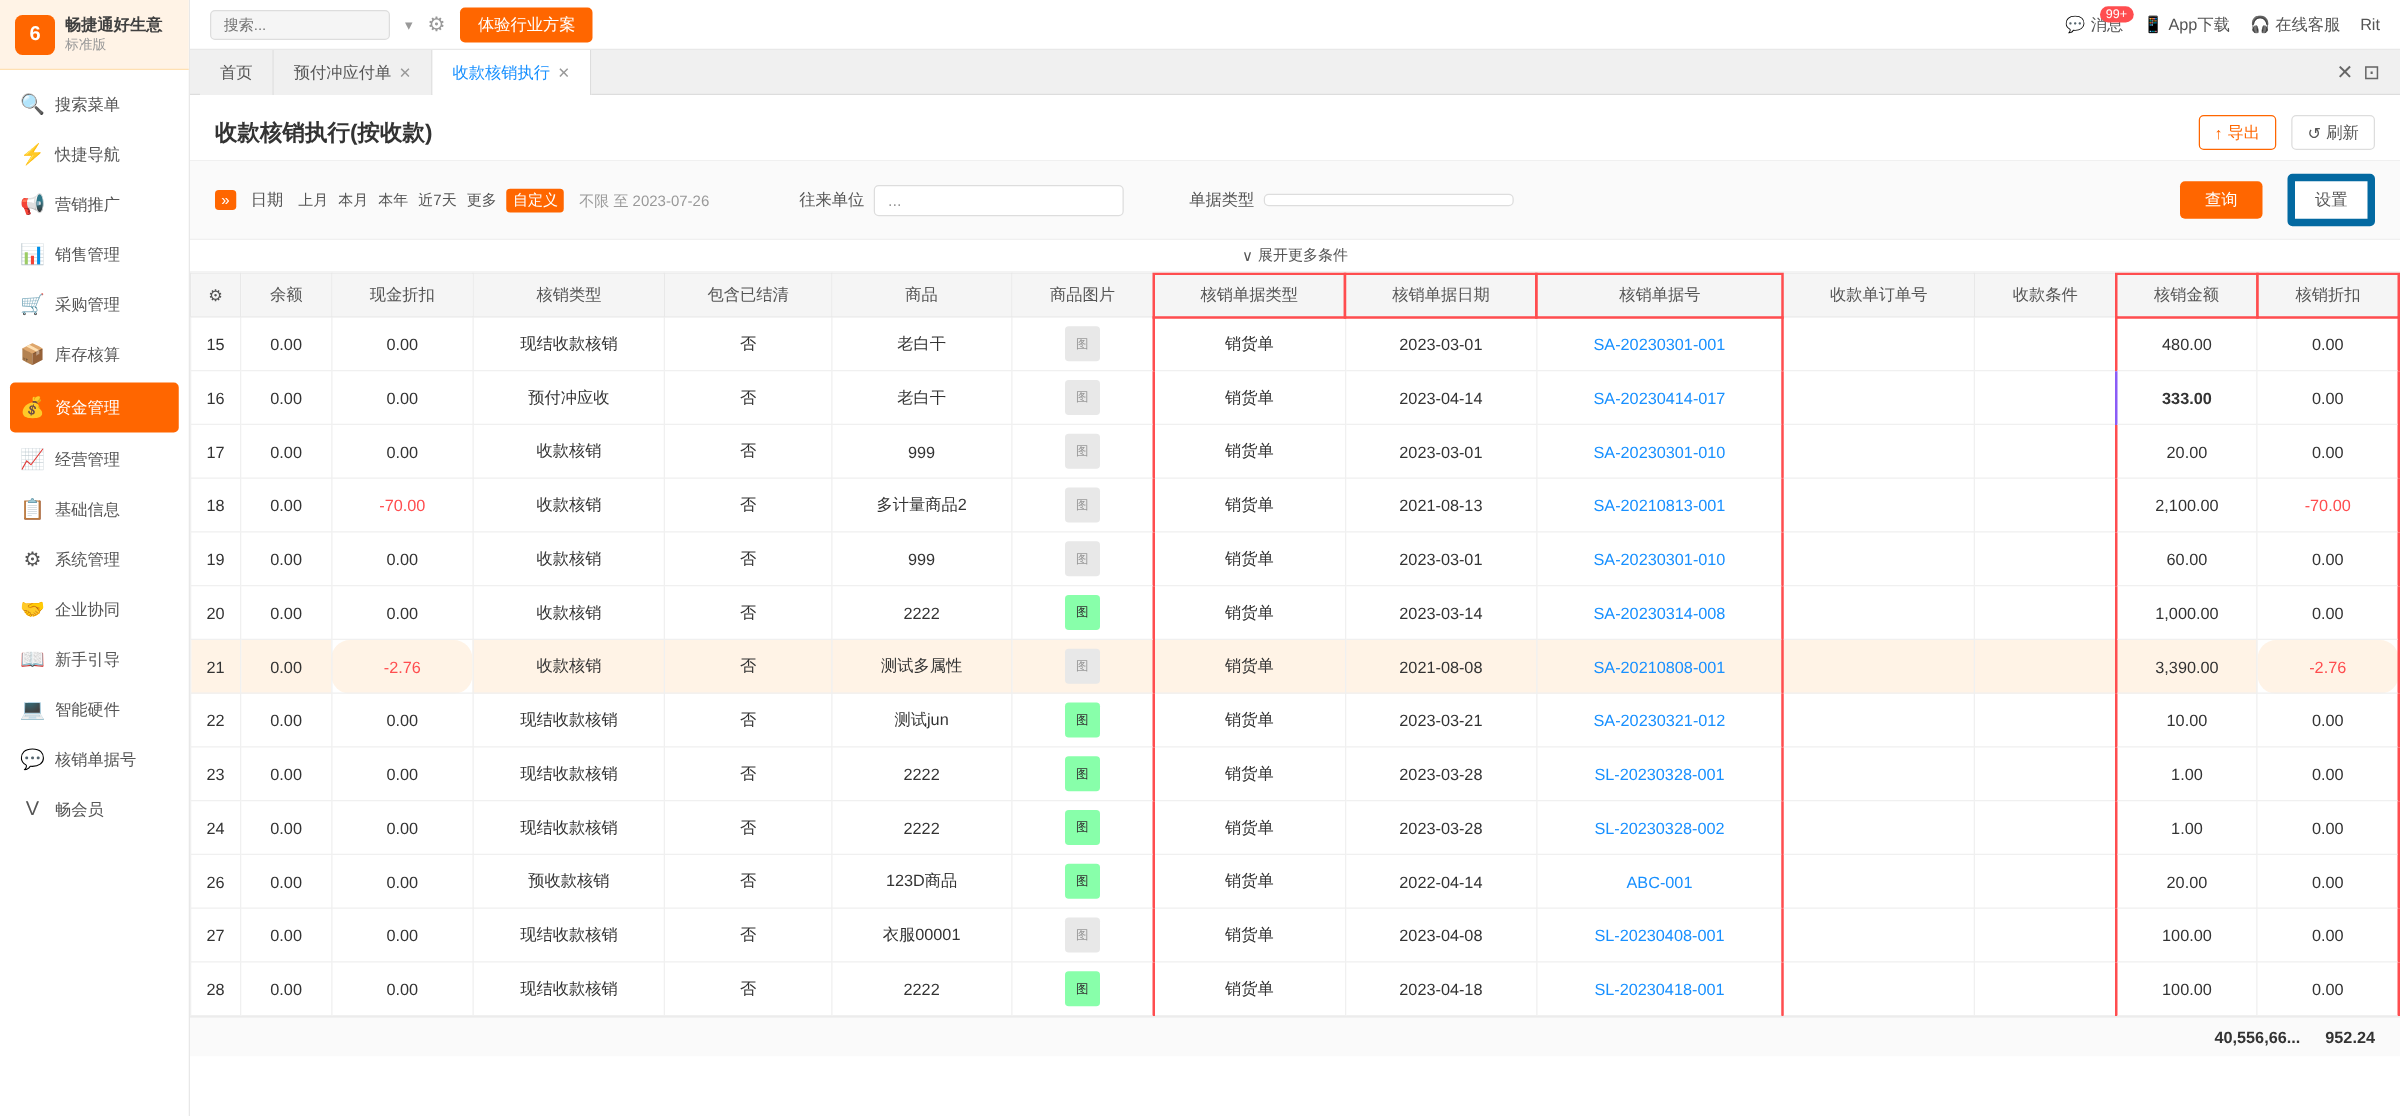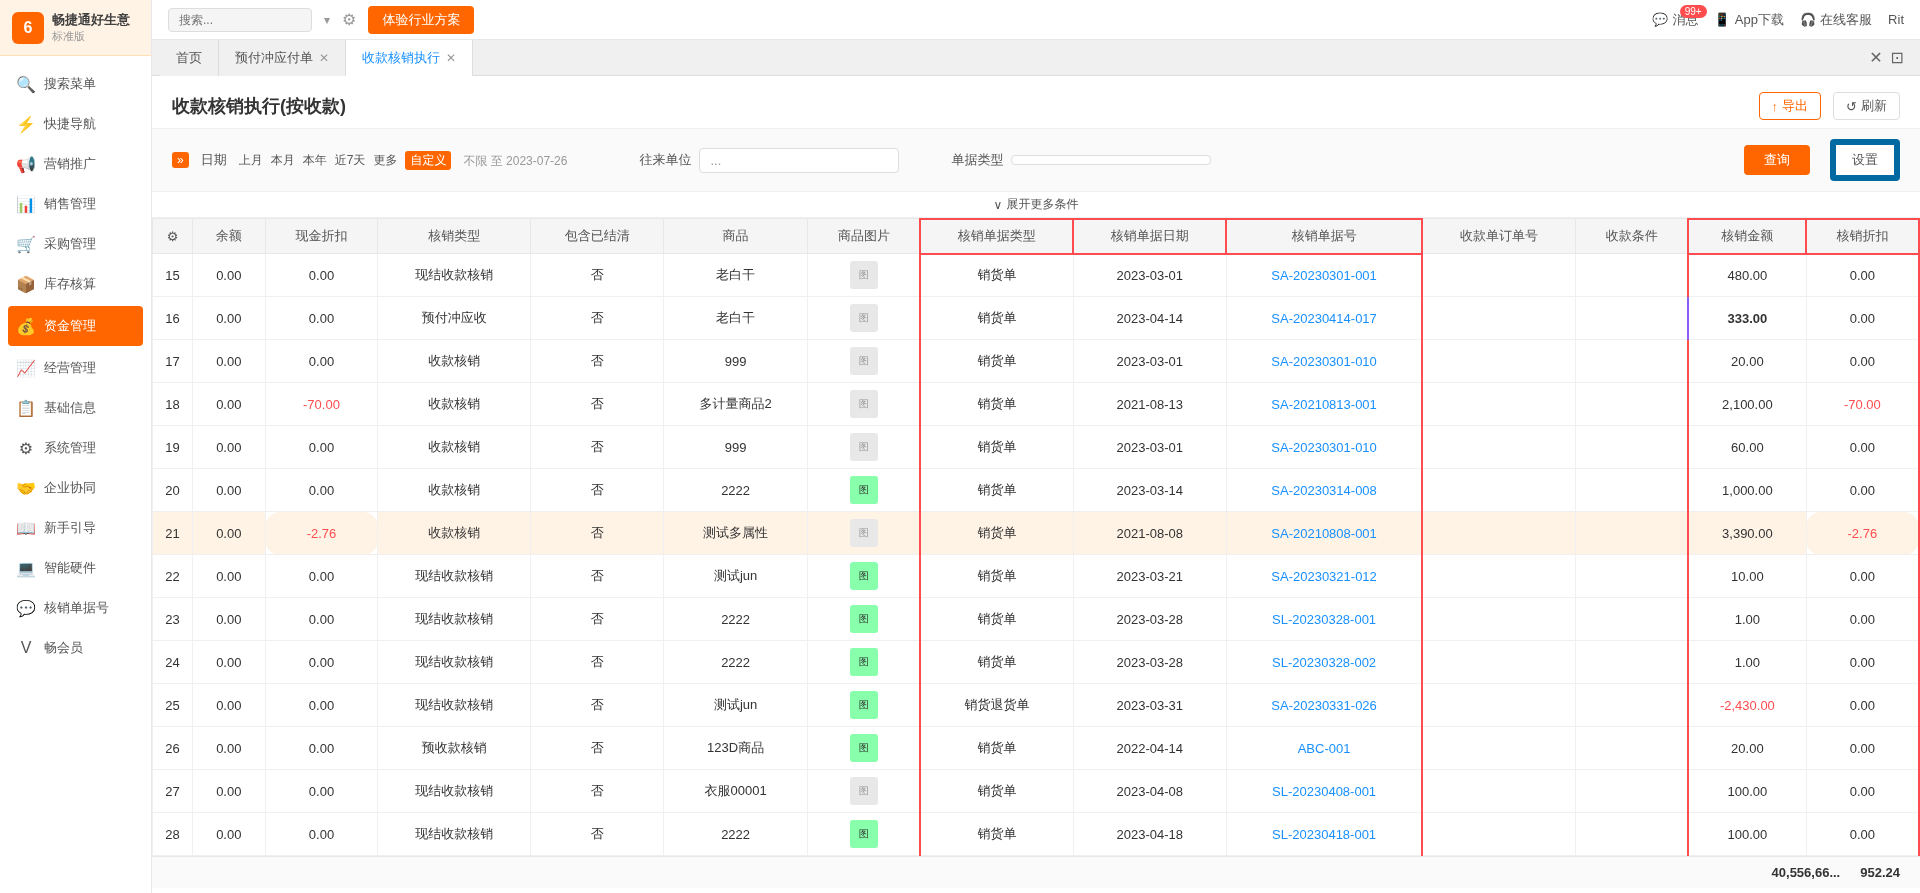--- a/index.html
+++ b/index.html
@@ -431,36 +431,20 @@
     <td><div class="product-img has-img" style="background:#8fa; color:#333;">图</div></td>
     <td style="border-left:2px solid #ff4d4f;">销货单</td>
     <td>2023-03-28</td>
     <td style="border-right:2px solid #ff4d4f;"><span class="text-link">SL-20230328-002</span></td>
     <td></td>
     <td></td>
     <td class="" style="border-left:2px solid #ff4d4f;">1.00</td>
     <td class="" style="border-right:2px solid #ff4d4f;">0.00</td>
   </tr>
             <tr>
-    <td>25</td>
-    <td>0.00</td>
-    <td class="">0.00</td>
-    <td>现结收款核销</td>
-    <td>否</td>
-    <td>测试jun</td>
-    <td><div class="product-img has-img" style="background:#8fa; color:#333;">图</div></td>
-    <td style="border-left:2px solid #ff4d4f;">销货退货单</td>
-    <td>2023-03-31</td>
-    <td style="border-right:2px solid #ff4d4f;"><span class="text-link">SA-20230331-026</span></td>
-    <td></td>
-    <td></td>
-    <td class="text-red" style="border-left:2px solid #ff4d4f;">-2,430.00</td>
-    <td class="" style="border-right:2px solid #ff4d4f;">0.00</td>
-  </tr>
-            <tr>
     <td>26</td>
     <td>0.00</td>
     <td class="">0.00</td>
     <td>预收款核销</td>
     <td>否</td>
     <td>123D商品</td>
     <td><div class="product-img has-img" style="background:#8fa; color:#333;">图</div></td>
     <td style="border-left:2px solid #ff4d4f;">销货单</td>
     <td>2022-04-14</td>
     <td style="border-right:2px solid #ff4d4f;"><span class="text-link">ABC-001</span></td>

